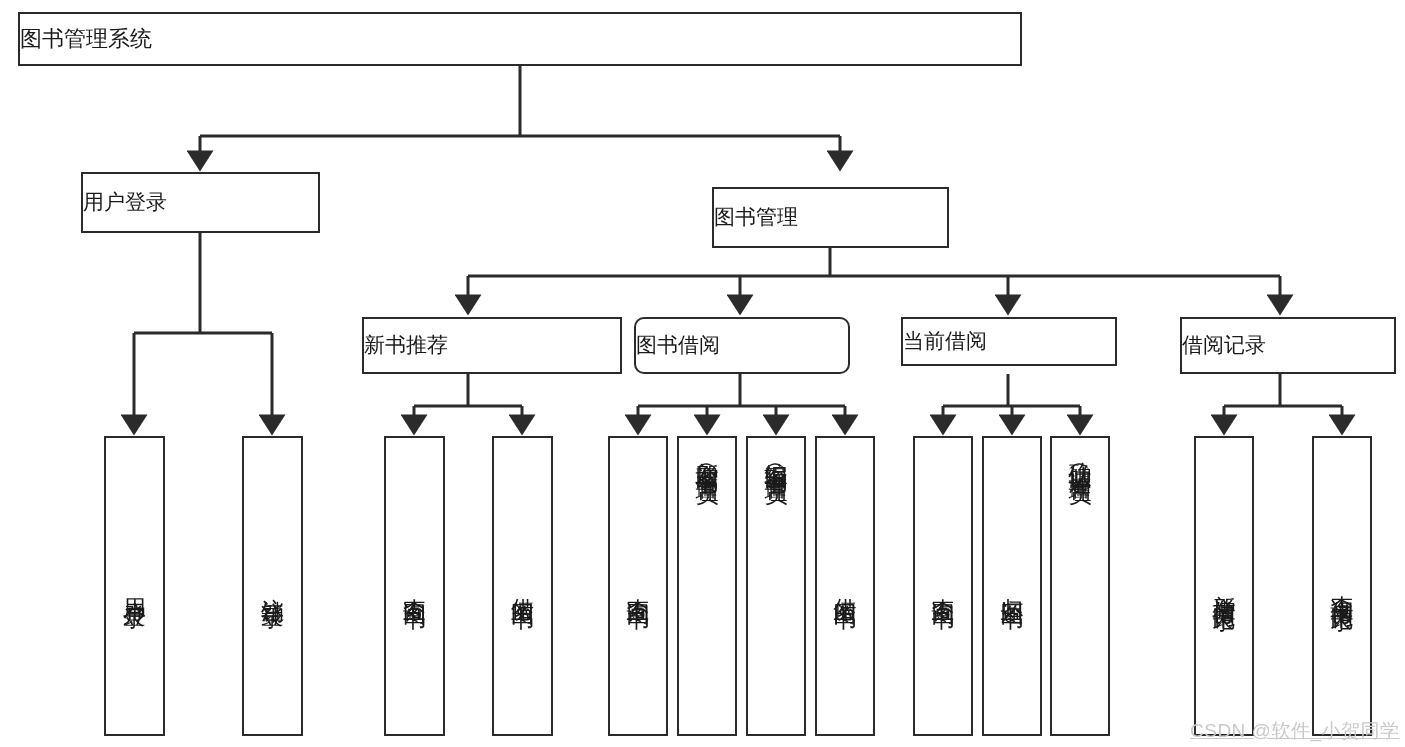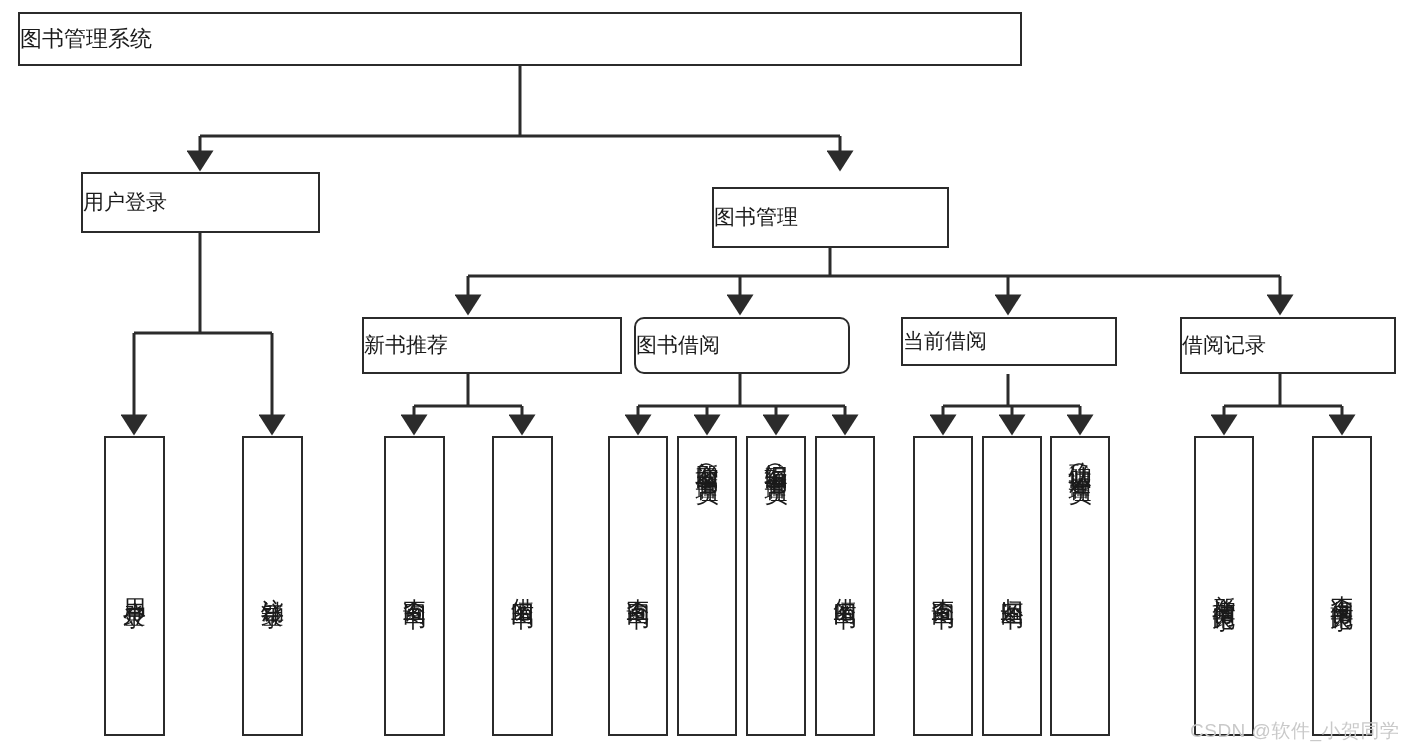--- a/index.html
+++ b/index.html
@@ -61,20 +61,21 @@
     font-size: 23px;
     letter-spacing: 3px;
     line-height: 1;
   }
   .watermark {
     position: absolute;
     font-size: 19px;
     color: #c9c9c9;
     white-space: pre;
     letter-spacing: 0.5px;
+    text-decoration: underline;
   }
 </style>
 </head>
 <body>
 
 <div id="canvas">
 
   <svg class="connectors" viewBox="0 0 1405 747" xmlns="http://www.w3.org/2000/svg">
     <defs>
       <marker id="arrow" markerWidth="9" markerHeight="9" refX="3.2" refY="4.5" orient="auto" markerUnits="strokeWidth">

